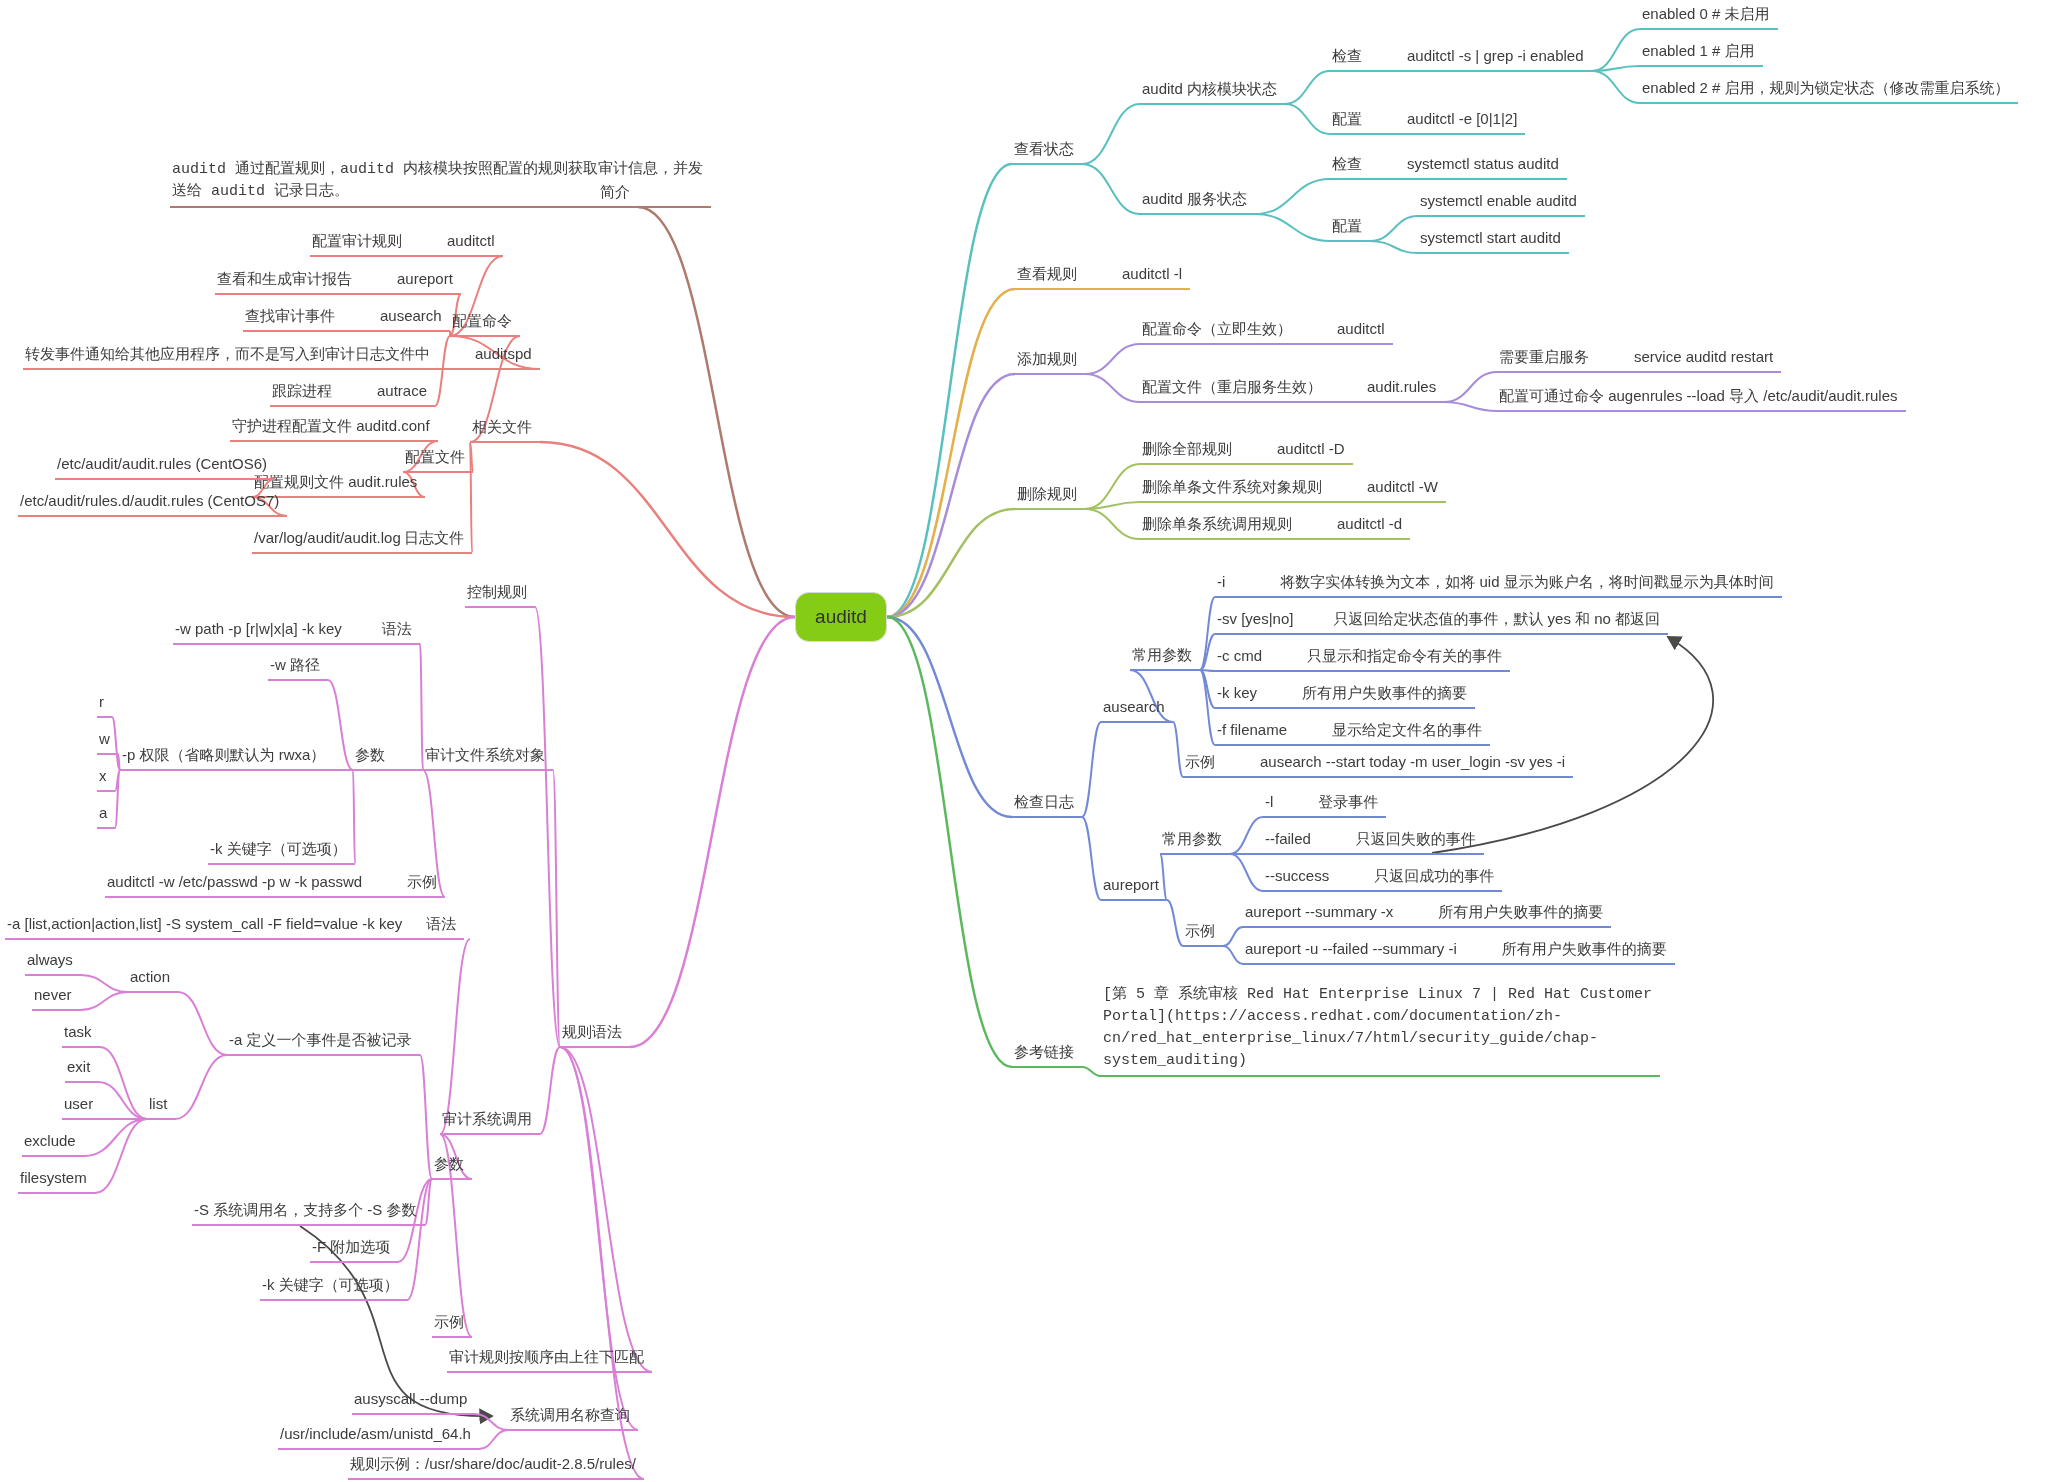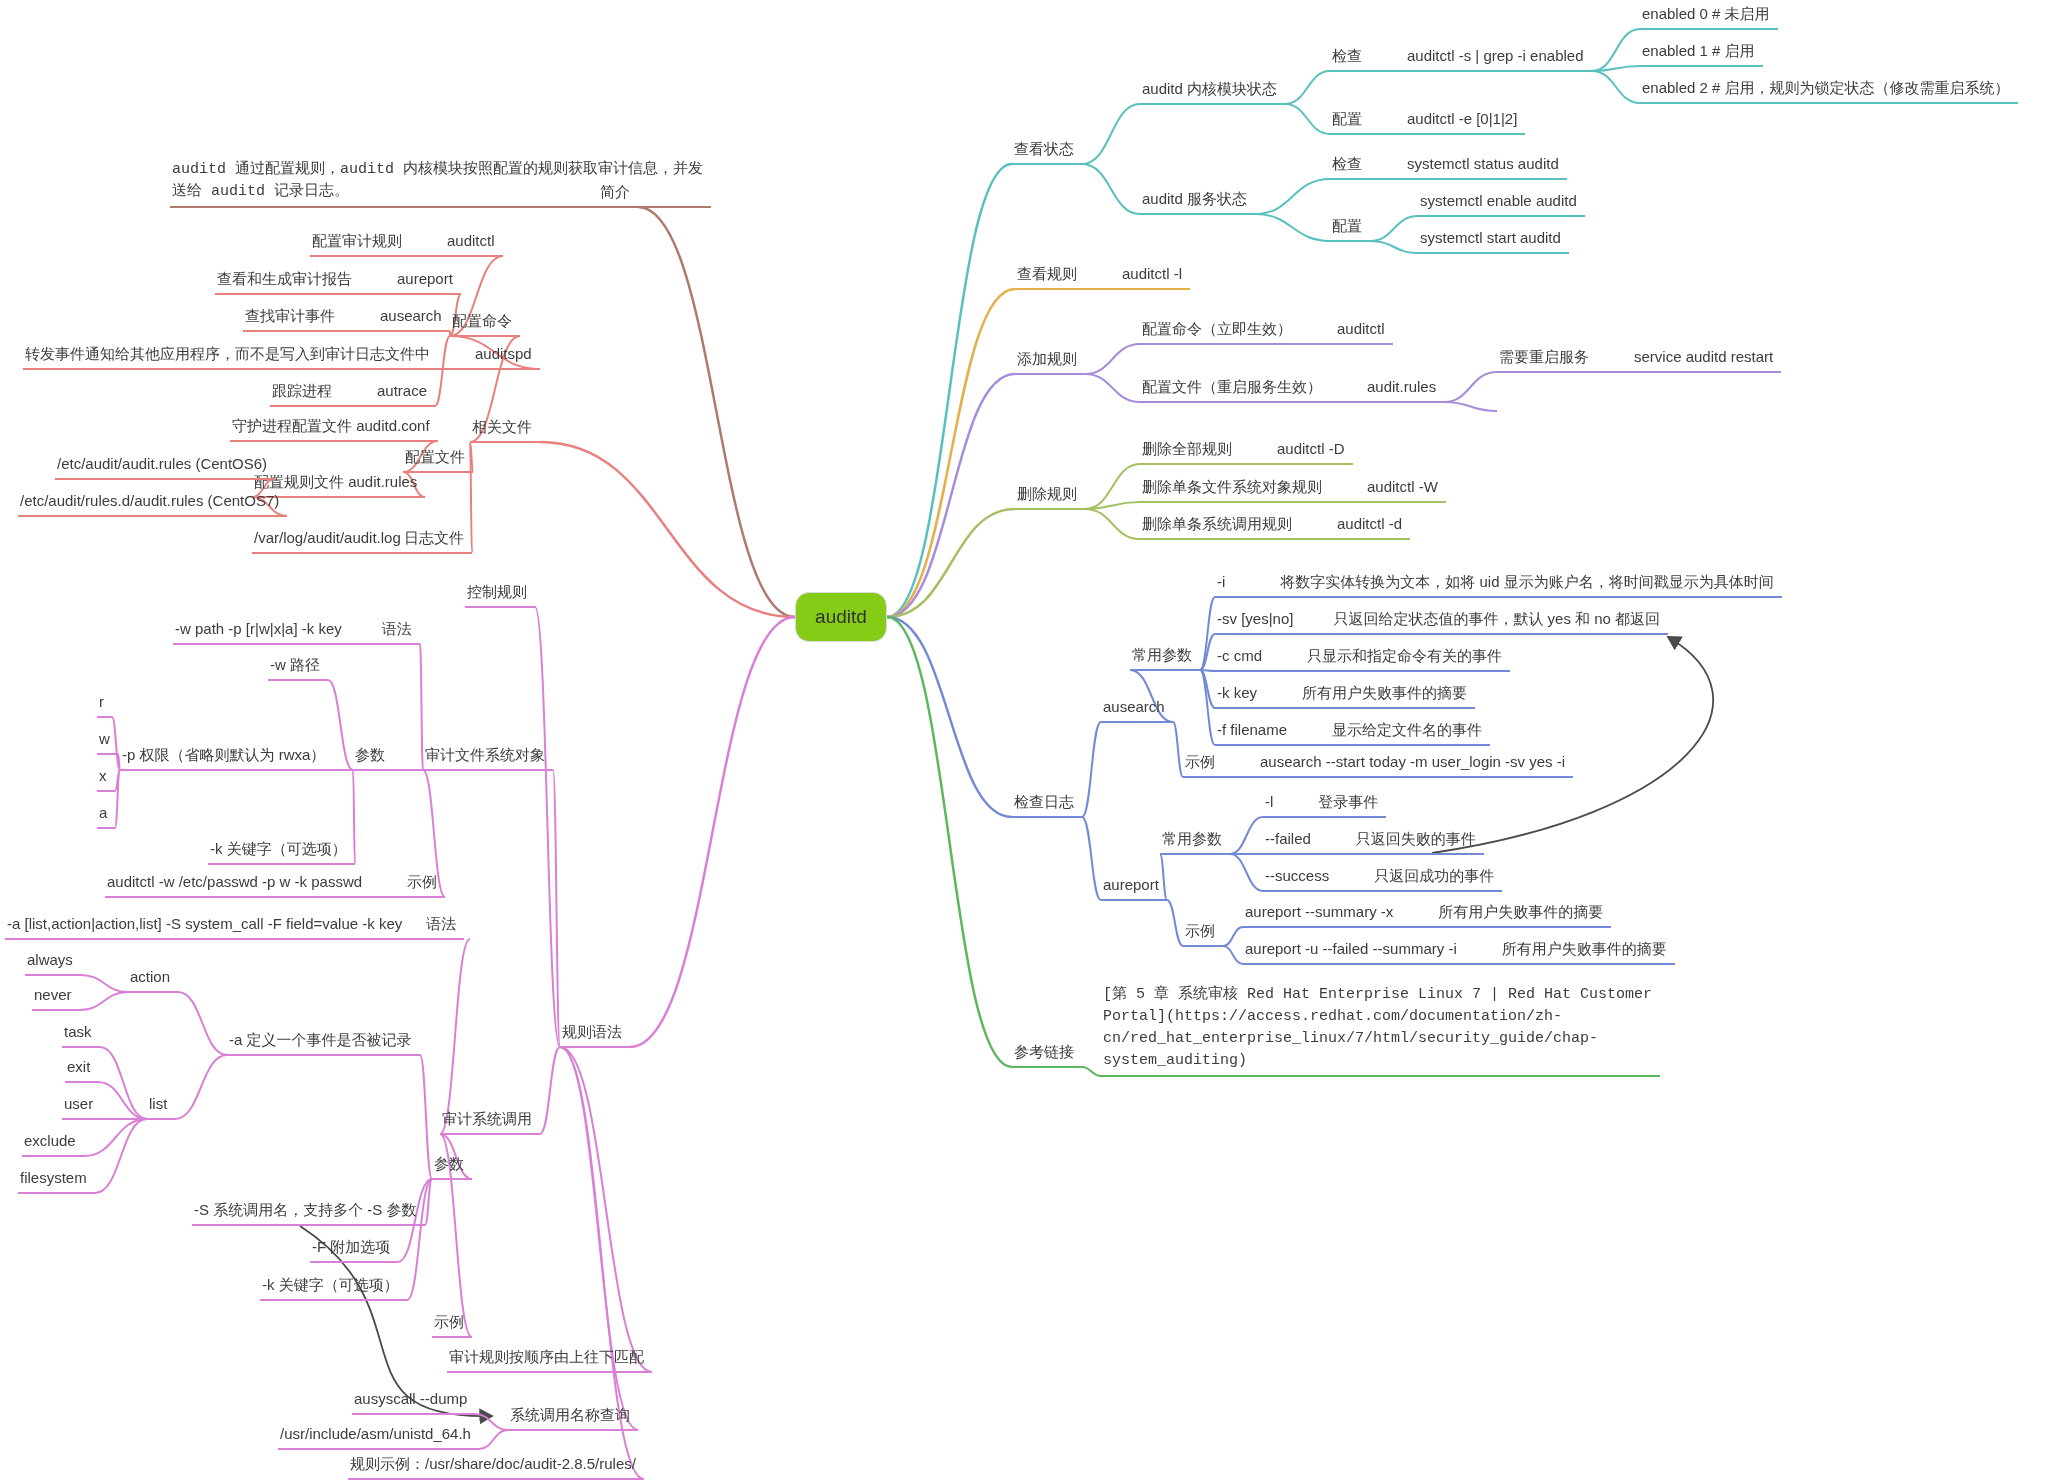--- a/index.html
+++ b/index.html
@@ -247,20 +247,21 @@
       <span>auditctl</span>
     </div>
   <div class="nd bpurple row" id="n-ar_file" style="left:1140px;top:373px">
       <span>配置文件（重启服务生效）</span>
       <span>audit.rules</span>
     </div>
   <div class="nd bpurple row" id="n-ar_restart" style="left:1497px;top:343px">
       <span>需要重启服务</span>
       <span>service auditd restart</span>
     </div>
+  <div class="nd bpurple" id="n-ar_augen" style="left:1497px;top:382px"><span>配置可通过命令 augenrules --load 导入 /etc/audit/audit.rules</span></div>
 
   <div class="nd bolive" id="n-del_rules" style="left:1015px;top:480px"><span>删除规则</span></div>
   <div class="nd bolive row" id="n-del_all" style="left:1140px;top:435px">
       <span>删除全部规则</span>
       <span>auditctl -D</span>
     </div>
   <div class="nd bolive row" id="n-del_fs" style="left:1140px;top:473px">
       <span>删除单条文件系统对象规则</span>
       <span>auditctl -W</span>
     </div>

